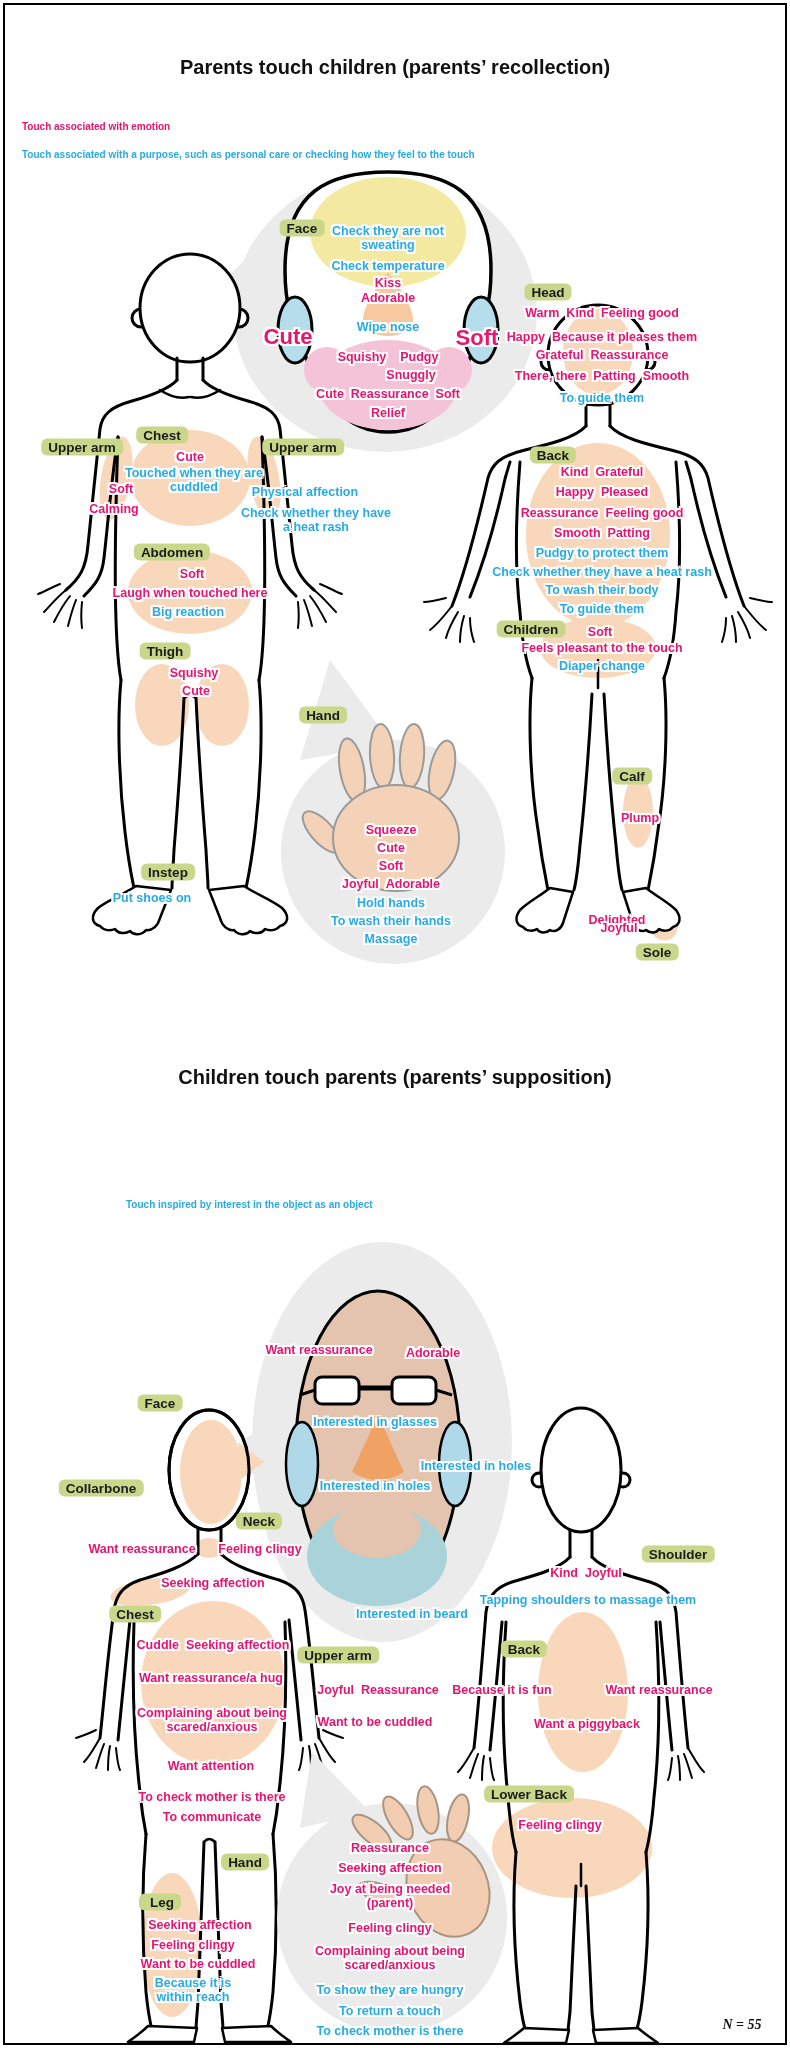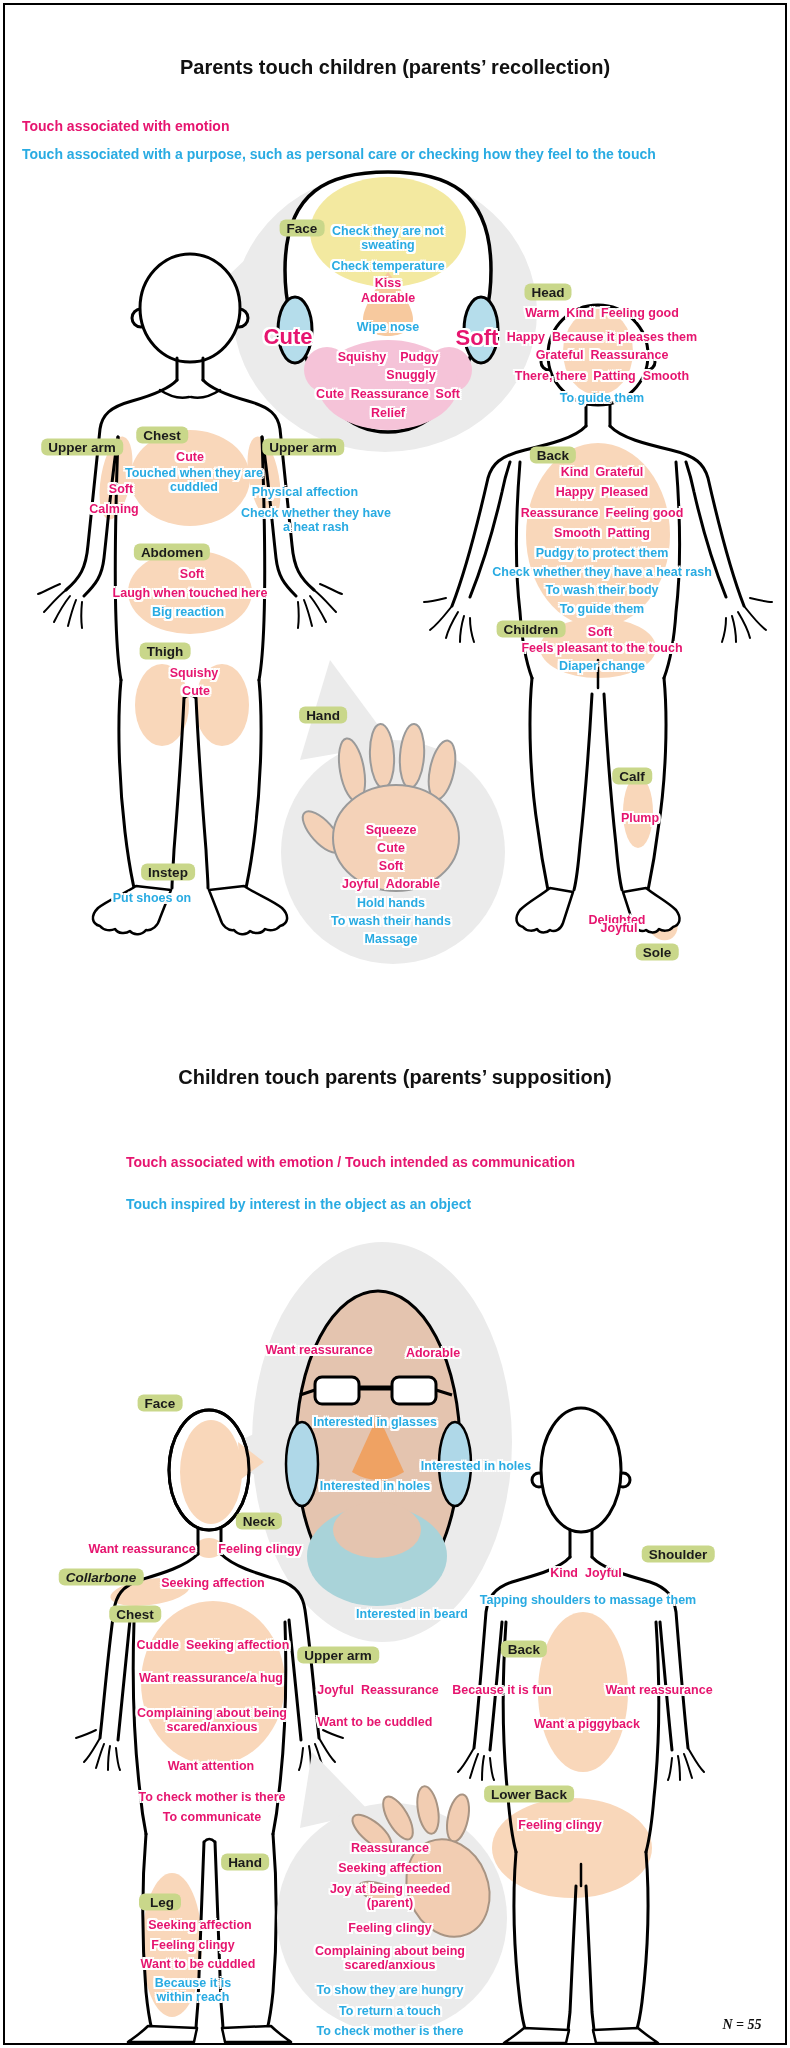--- a/index.html
+++ b/index.html
@@ -1,21 +1,21 @@
 <!DOCTYPE html>
 <html style="--pink: #E6156F; --blue: #29ABE2; --labelbg: #C9D78A;"><head>
 <meta charset="utf-8">
 <style>
   html,body{margin:0;padding:0;background:#fff;}
   .canvas{position:relative;width:790px;height:2048px;background:#fff;overflow:hidden;
           font-family:"Liberation Sans","DejaVu Sans",sans-serif;}
   .frame{position:absolute;left:3px;top:3px;right:3px;bottom:3px;border:2px solid #000;pointer-events:none;}
   svg.art{position:absolute;left:0;top:0;}
   .title{position:absolute;left:0;right:0;text-align:center;font-weight:bold;font-size:20px;color:#111;}
-  .legend{position:absolute;font-weight:bold;font-size:14px;white-space:nowrap;transform:translateY(-50%);}
+  .legend{position:absolute;font-weight:bold;font-size:10px;white-space:nowrap;transform:translateY(-50%);}
   .leg-e{color:var(--pink,#E6156F);}
   .leg-p{color:var(--blue,#29ABE2);}
   .ann{position:absolute;transform:translate(-50%,-50%);font-weight:bold;font-size:12.5px;
        white-space:nowrap;text-align:center;line-height:1.12;
        text-shadow:-2px -2px 0 #fff,2px -2px 0 #fff,-2px 2px 0 #fff,2px 2px 0 #fff,-2px 0 0 #fff,2px 0 0 #fff,0 -2px 0 #fff,0 2px 0 #fff;}
   .ann.emotion{color:var(--pink,#E6156F);}
   .ann.purpose{color:var(--blue,#29ABE2);}
   .ann.big{font-size:22px;}
   .ann.wrapped{white-space:normal;}
   .plabel{position:absolute;transform:translate(-50%,-50%);background:var(--labelbg,#C9D78A);
@@ -221,21 +221,20 @@
   </g>
 </svg>
 
 <div class="frame"></div>
 
 <div class="title" style="top:56px;">Parents touch children (parents’ recollection)</div>
 <div class="legend leg-e" style="left:22px;top:126px;">Touch associated with emotion</div>
 <div class="legend leg-p" style="left:22px;top:154px;">Touch associated with a purpose, such as personal care or checking how they feel to the touch</div>
 
 <div class="title" style="top:1066px;">Children touch parents (parents’ supposition)</div>
-<div class="legend leg-e" style="left:126px;top:1162px;">Touch associated with emotion / Touch intended as communication</div>
 <div class="legend leg-p" style="left:126px;top:1204px;">Touch inspired by interest in the object as an object</div>
 
 <div class="footnote" style="left:742px;top:2025px;">N = 55</div>
 
 <div id="overlay">
       <div class="plabel" style="left: 302px; top: 228px;">Face</div>
       <div class="plabel" style="left: 548px; top: 292px;">Head</div>
       <div class="plabel" style="left: 82px; top: 447px;">Upper arm</div>
       <div class="plabel" style="left: 162px; top: 435px;">Chest</div>
       <div class="plabel" style="left: 303px; top: 447px;">Upper arm</div>
@@ -291,21 +290,21 @@
       <div class="ann emotion" style="left: 391px; top: 884px;">Joyful&nbsp;&nbsp;Adorable</div>
       <div class="ann purpose" style="left: 391px; top: 903px;">Hold hands</div>
       <div class="ann purpose" style="left: 391px; top: 921px;">To wash their hands</div>
       <div class="ann purpose" style="left: 391px; top: 939px;">Massage</div>
       <div class="ann purpose" style="left: 152px; top: 898px;">Put shoes on</div>
       <div class="ann emotion" style="left: 640px; top: 818px;">Plump</div>
       <div class="ann emotion" style="left: 617px; top: 920px;">Delighted</div>
       <div class="ann emotion" style="left: 619px; top: 898px; margin-top: 30px;">Joyful</div>
       <div class="plabel" style="left: 160px; top: 1403px;">Face</div>
       <div class="plabel" style="left: 259px; top: 1521px;">Neck</div>
-      <div class="plabel" style="left: 101px; top: 1577px; font-style: italic;">Collarbone</div>
+      <div class="plabel" style="left: 101px; top: 1488px;">Collarbone</div>
       <div class="plabel" style="left: 135px; top: 1614px;">Chest</div>
       <div class="plabel" style="left: 338px; top: 1655px;">Upper arm</div>
       <div class="plabel" style="left: 678px; top: 1554px;">Shoulder</div>
       <div class="plabel" style="left: 524px; top: 1649px;">Back</div>
       <div class="plabel" style="left: 529px; top: 1794px;">Lower Back</div>
       <div class="plabel" style="left: 160px; top: 1902px; padding-left: 11px;">Leg</div>
       <div class="plabel" style="left: 245px; top: 1862px;">Hand</div>
       <div class="ann emotion" style="left: 319px; top: 1350px;">Want reassurance</div>
       <div class="ann emotion" style="left: 433px; top: 1353px;">Adorable</div>
       <div class="ann purpose" style="left: 375px; top: 1422px;">Interested in glasses</div>

